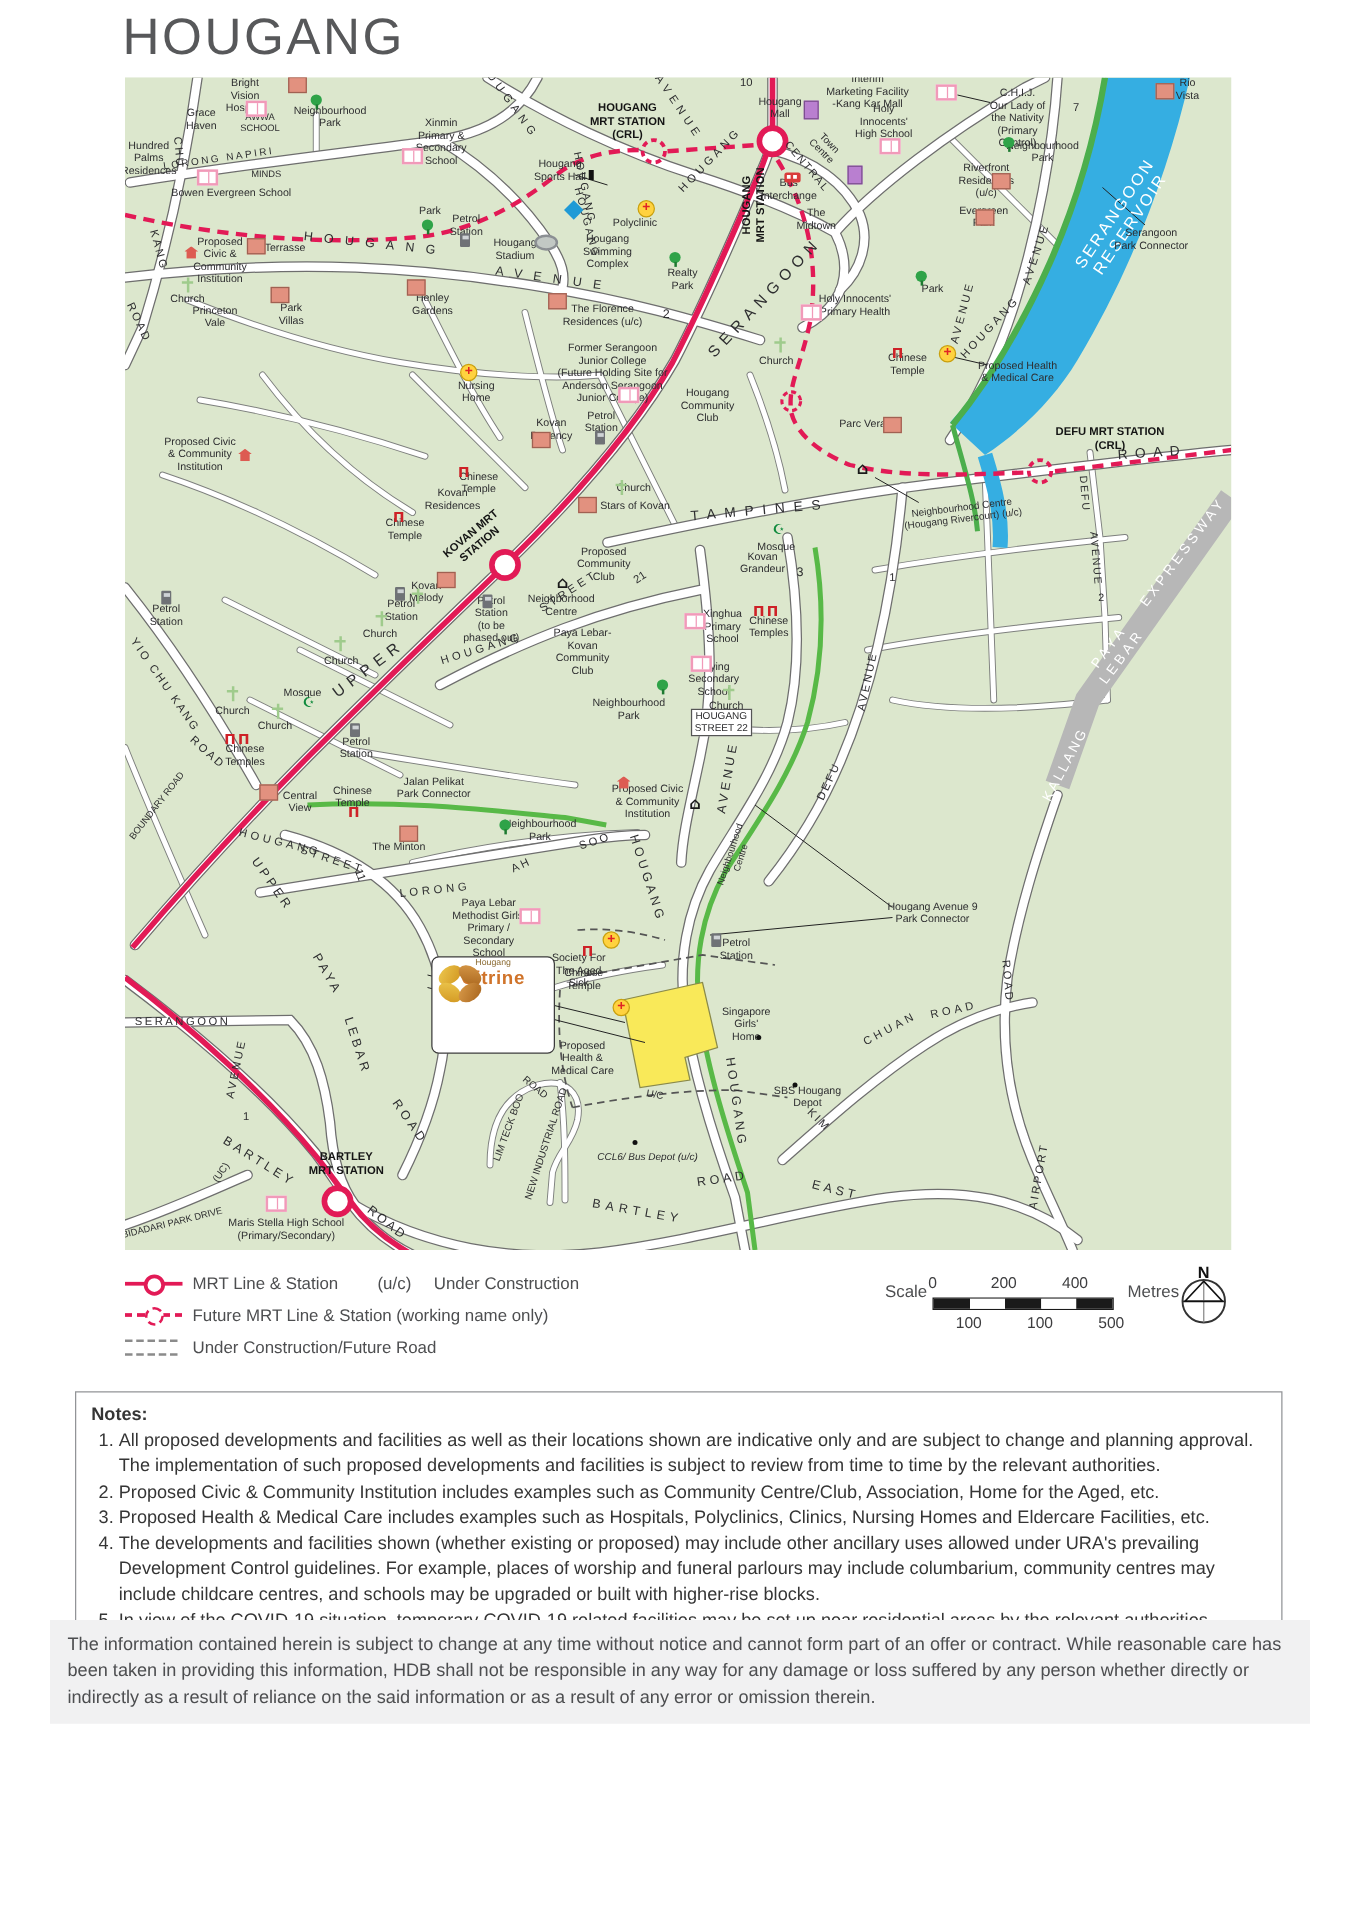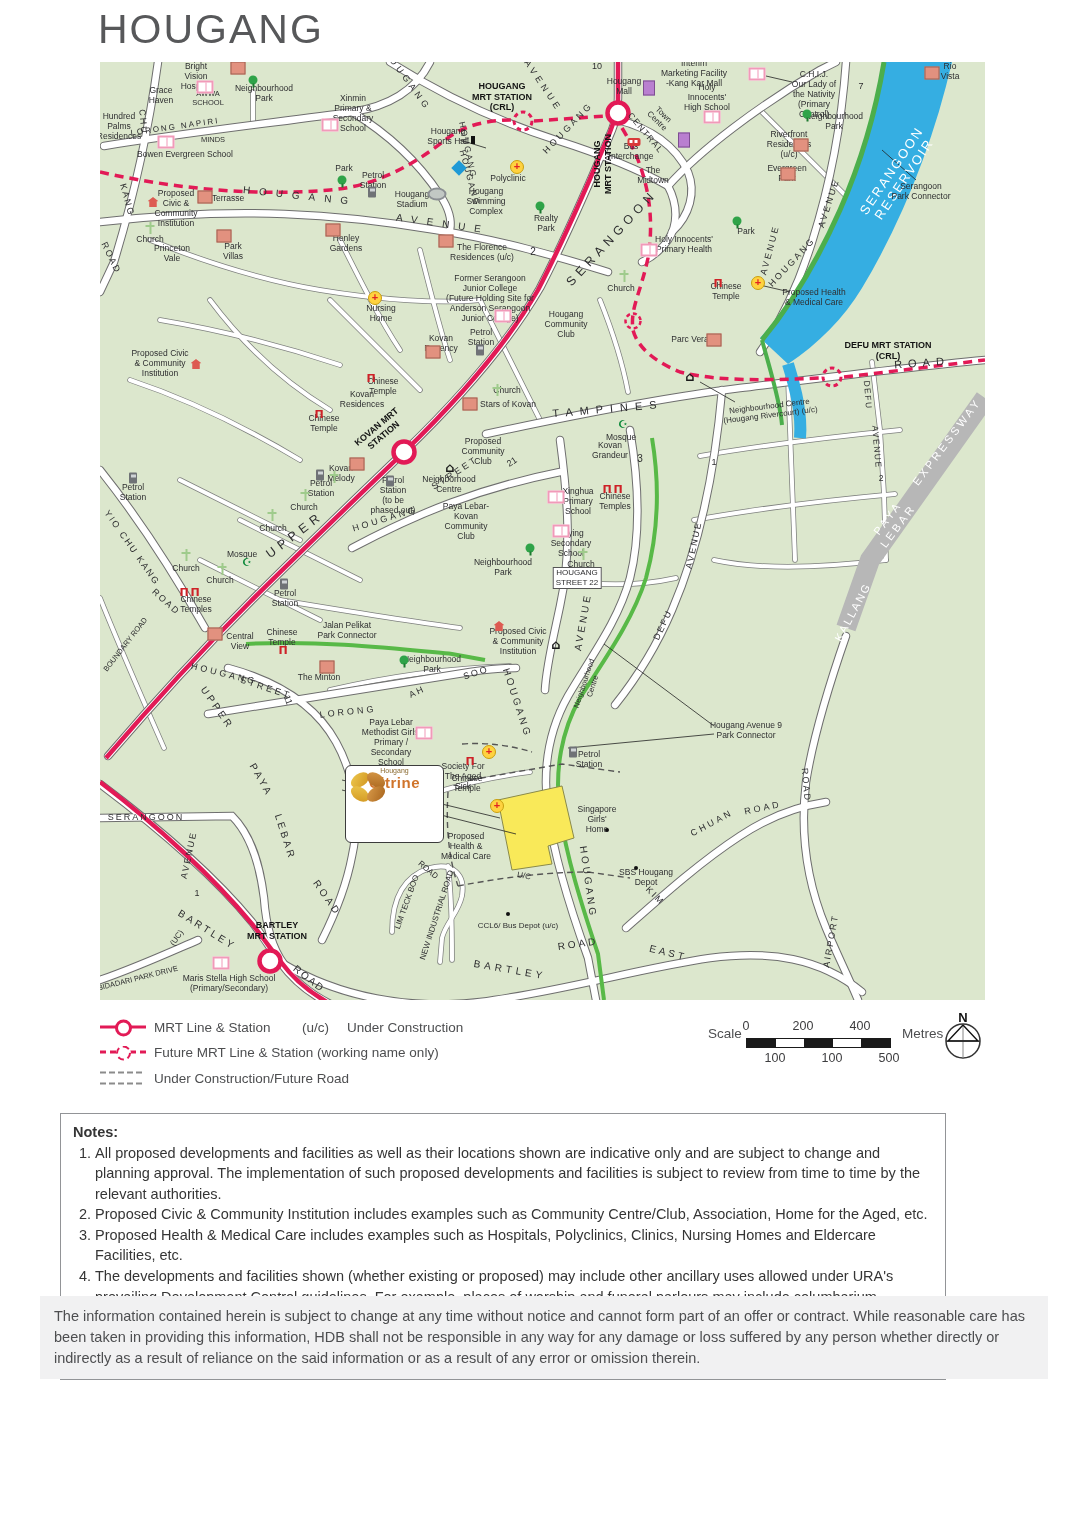--- a/index.html
+++ b/index.html
@@ -47,21 +47,21 @@
   .lg-text{position:absolute;font-size:13.5px;color:#4d4e50;transform:translateY(-50%);white-space:nowrap;}
   .lg-sym{position:absolute;transform:translateY(-50%);}
   .mrt-line{width:46px;height:3px;background:var(--mrt,#e21a56);position:relative;}
   .mrt-line .ring{position:absolute;left:15px;top:-6px;width:11px;height:11px;border-radius:50%;background:#fff;border:3.5px solid var(--mrt,#e21a56);}
   .mrt-line.dash{background:repeating-linear-gradient(90deg,var(--mrt,#e21a56) 0 6px,transparent 6px 10px);}
   .mrt-line .ring.dashed{border-style:dashed;border-width:2.5px;left:16px;top:-5px;}
   .ucroad{width:42px;height:9px;border-top:2.5px dashed #8b8b8b;border-bottom:2.5px dashed #8b8b8b;}
   .sc-num{position:absolute;font-size:12.5px;color:#3d3d3f;transform:translate(-50%,-50%);}
   #scale-bar{position:absolute;left:746px;top:1038px;width:143px;height:8px;border:1px solid #1a1a1a;display:flex;}
   #scale-bar span{flex:1;}
-  #notes-box{position:absolute;left:60px;top:1113px;width:886px;border:1px solid #929497;padding:8px 12px 10px 12px;box-sizing:border-box;font-size:14.5px;line-height:1.42;color:#353535;}
+  #notes-box{position:absolute;left:60px;top:1113px;width:966px;border:1px solid #929497;padding:8px 12px 10px 12px;box-sizing:border-box;font-size:14.5px;line-height:1.42;color:#353535;}
   #notes-box .nt{font-weight:bold;}
   #notes-box ol{margin:0;padding-left:22px;}
   #disclaimer{position:absolute;left:40px;top:1296px;width:1008px;background:#f1f1f2;padding:10px 14px;box-sizing:border-box;font-size:14.5px;line-height:1.45;color:#4d4e50;}
 </style>
 </head>
 <body>
 
 <h1 id="page-title">HOUGANG</h1>
 
 <div id="map">
@@ -451,21 +451,21 @@
 Institution</div>
       <div class="ml" style="left: 489px; top: 623px; transform: translate(-50%, -50%) rotate(-72deg); font-size: 7.5px;">Neighbourhood
 Centre</div>
       <div class="ml" style="left: 489px; top: 697px; transform: translate(-50%, -50%);">Petrol
 Station</div>
       <div class="ml" style="left: 497px; top: 757px; transform: translate(-50%, -50%);">Singapore
 Girls'
 Home</div>
       <div class="ml" style="left: 546px; top: 815px; transform: translate(-50%, -50%);">SBS Hougang
 Depot</div>
-      <div class="ml" style="left: 418px; top: 864px; transform: translate(-50%, -50%); font-size: 8px;">CCL6/ Bus Depot (u/c)</div>
+      <div class="ml" style="left: 418px; top: 864px; transform: translate(-50%, -50%); font-size: 8px; font-style: italic;">CCL6/ Bus Depot (u/c)</div>
       <div class="ml" style="left: 646px; top: 668px; transform: translate(-50%, -50%);">Hougang Avenue 9
 Park Connector</div>
       <div class="ml" style="left: 129px; top: 921px; transform: translate(-50%, -50%);">Maris Stella High School
 (Primary/Secondary)</div>
       <div class="mi school-icon" style="left: 105px; top: 25px;"></div>
       <div class="mi school-icon" style="left: 66px; top: 80px;"></div>
       <div class="mi school-icon" style="left: 230px; top: 63px;"></div>
       <div class="mi school-icon" style="left: 612px; top: 55px;"></div>
       <div class="mi school-icon" style="left: 657px; top: 12px;"></div>
       <div class="mi school-icon" style="left: 549px; top: 188px;"></div>

